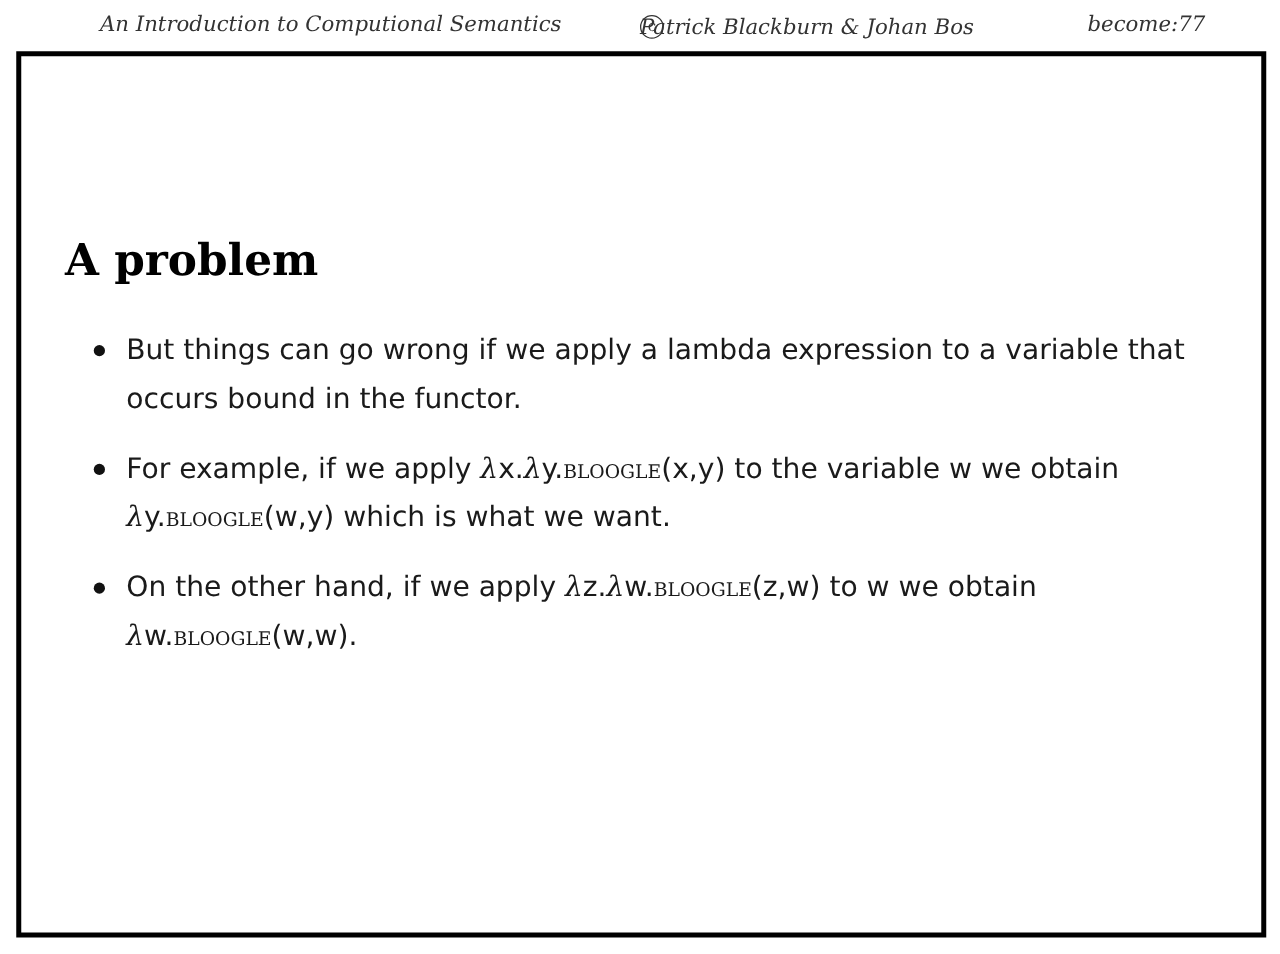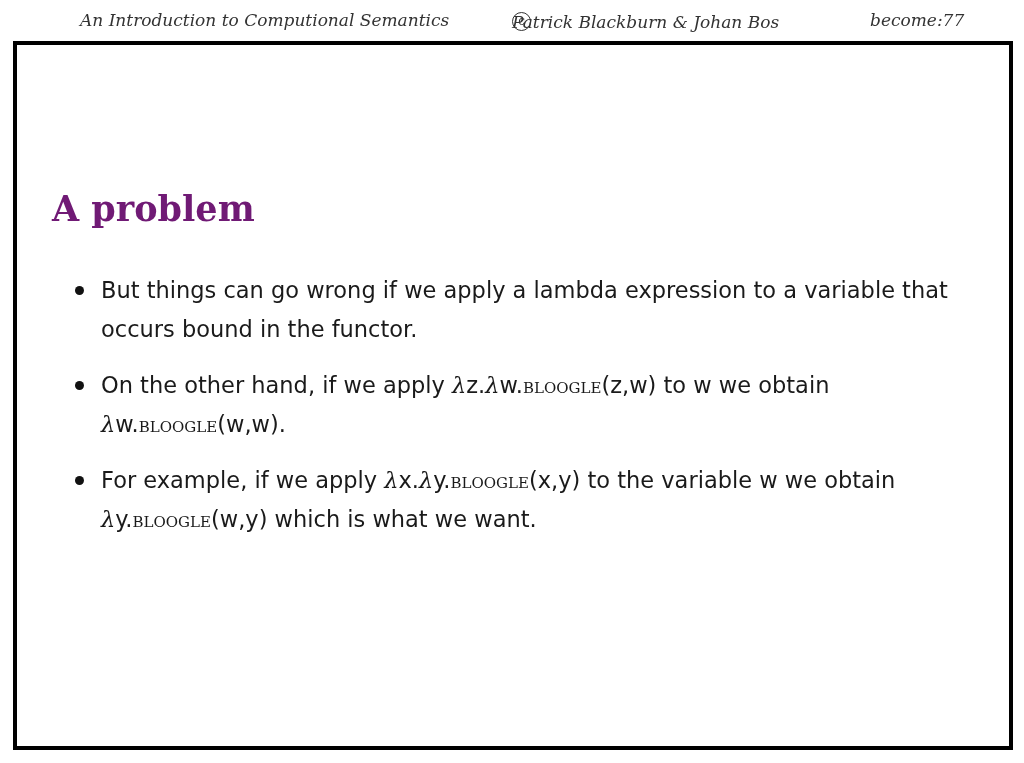--- a/index.html
+++ b/index.html
@@ -18,24 +18,24 @@
     font-size: 12px; line-height: 17px; text-align: center; font-style: normal; margin-right: 6px;
     vertical-align: 1px;
   }
   .frame {
     position: absolute; left: 13px; top: 41px; width: 992px; height: 701px;
     border: 4px solid #000; background: #fff;
   }
   .slide-title {
     position: absolute; left: 35px; top: 143px;
     font-family: "DejaVu Serif", "Liberation Serif", serif; font-weight: bold;
-    font-size: 35px; color: #701a75; margin: 0;
+    font-size: 35px; color: #000000; margin: 0;
   }
   ul.bullets {
-    position: absolute; left: 50px; top: 226px; margin: 0; padding: 0; list-style: none;
+    position: absolute; left: 50px; top: 216px; margin: 0; padding: 0; list-style: none;
     width: 920px;
     font-family: "DejaVu Sans", "Liberation Sans", sans-serif; font-size: 22.5px; color: #1a1a1a;
     line-height: 39px;
   }
   ul.bullets li { position: relative; padding-left: 34px; margin-bottom: 17px; }
   ul.bullets li .dot {
     position: absolute; left: 8px; top: 15px; width: 9px; height: 9px; border-radius: 50%; background: #111;
   }
   .lam { font-family: "DejaVu Serif", "Liberation Serif", serif; font-style: italic; }
   .sc { font-family: "DejaVu Serif", "Liberation Serif", serif; font-variant: small-caps; text-transform: lowercase; font-size: 22px; }
@@ -55,20 +55,20 @@
 
 <div class="frame">
   <h1 class="slide-title">A problem</h1>
   <ul class="bullets">
     <li>
       <span class="dot"></span>
       <span>But things can go wrong if we apply a lambda expression to a variable that occurs bound in the functor.</span>
     </li>
     <li>
       <span class="dot"></span>
-      <span><span>On the other hand, if we apply </span><span class="lam">λ</span><span>z.</span><span class="lam">λ</span><span>w.</span><span class="sc">BLOOGLE</span><span>(z,w) to w we obtain </span><span class="lam">λ</span><span>w.</span><span class="sc">BLOOGLE</span><span>(w,w).</span></span>
+      <span><span>For example, if we apply </span><span class="lam">λ</span><span>x.</span><span class="lam">λ</span><span>y.</span><span class="sc">BLOOGLE</span><span>(x,y) to the variable w we obtain </span><span class="lam">λ</span><span>y.</span><span class="sc">BLOOGLE</span><span>(w,y) which is what we want.</span></span>
     </li>
     <li>
       <span class="dot"></span>
-      <span><span>For example, if we apply </span><span class="lam">λ</span><span>x.</span><span class="lam">λ</span><span>y.</span><span class="sc">BLOOGLE</span><span>(x,y) to the variable w we obtain </span><span class="lam">λ</span><span>y.</span><span class="sc">BLOOGLE</span><span>(w,y) which is what we want.</span></span>
+      <span><span>On the other hand, if we apply </span><span class="lam">λ</span><span>z.</span><span class="lam">λ</span><span>w.</span><span class="sc">BLOOGLE</span><span>(z,w) to w we obtain </span><span class="lam">λ</span><span>w.</span><span class="sc">BLOOGLE</span><span>(w,w).</span></span>
     </li>
   </ul>
 </div>
 
 </body></html>

